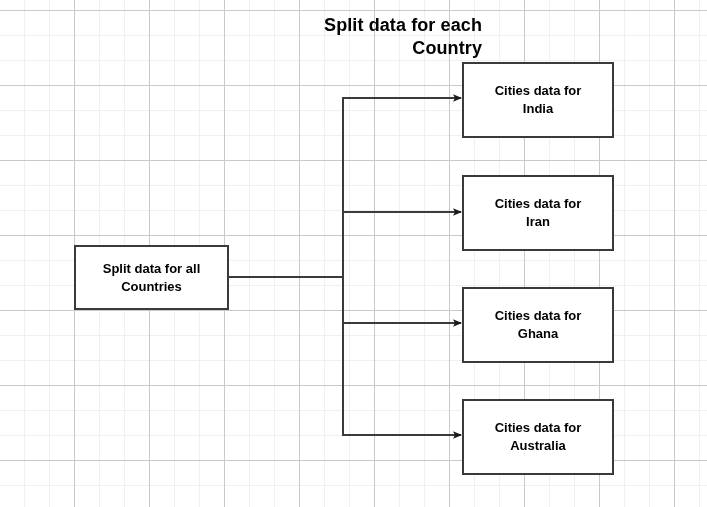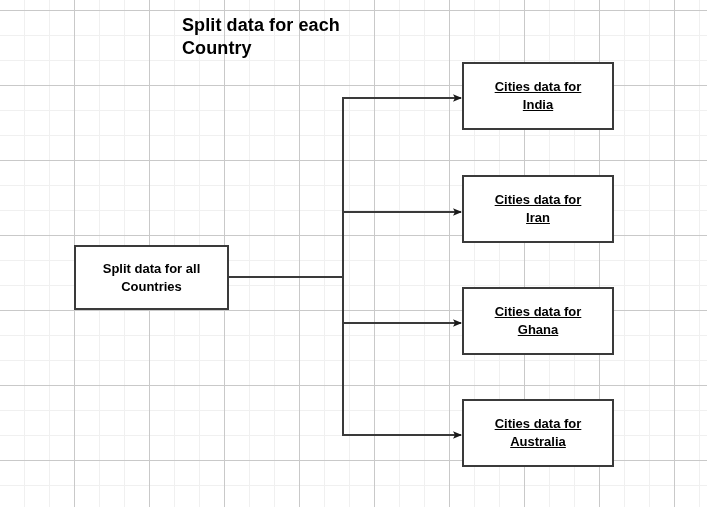--- a/index.html
+++ b/index.html
@@ -30,21 +30,21 @@
       -1px 10px,
       -1px 10px,
       -1px 10px,
       -1px 10px;
   }
   .diagram-title {
     position: absolute;
     left: 182px;
     top: 14px;
     width: 300px;
-    text-align: left;
+    text-align: right;
     font-size: 18px;
     font-weight: bold;
     line-height: 23px;
     color: #000000;
     letter-spacing: 0.1px;
     white-space: pre-line;
   }
   .node-box {
     position: absolute;
     box-sizing: border-box;
@@ -63,22 +63,21 @@
   }
   .node-source {
     left: 74px;
     top: 245px;
     width: 155px;
     height: 65px;
   }
   .node-target {
     left: 462px;
     width: 152px;
-    height: 68px;
-    text-decoration: underline;
+    height: 76px;
   }
   .node-india    { top: 62px; }
   .node-iran     { top: 175px; }
   .node-ghana    { top: 287px; }
   .node-australia{ top: 399px; }
 
   .connector-layer {
     position: absolute;
     left: 0;
     top: 0;

